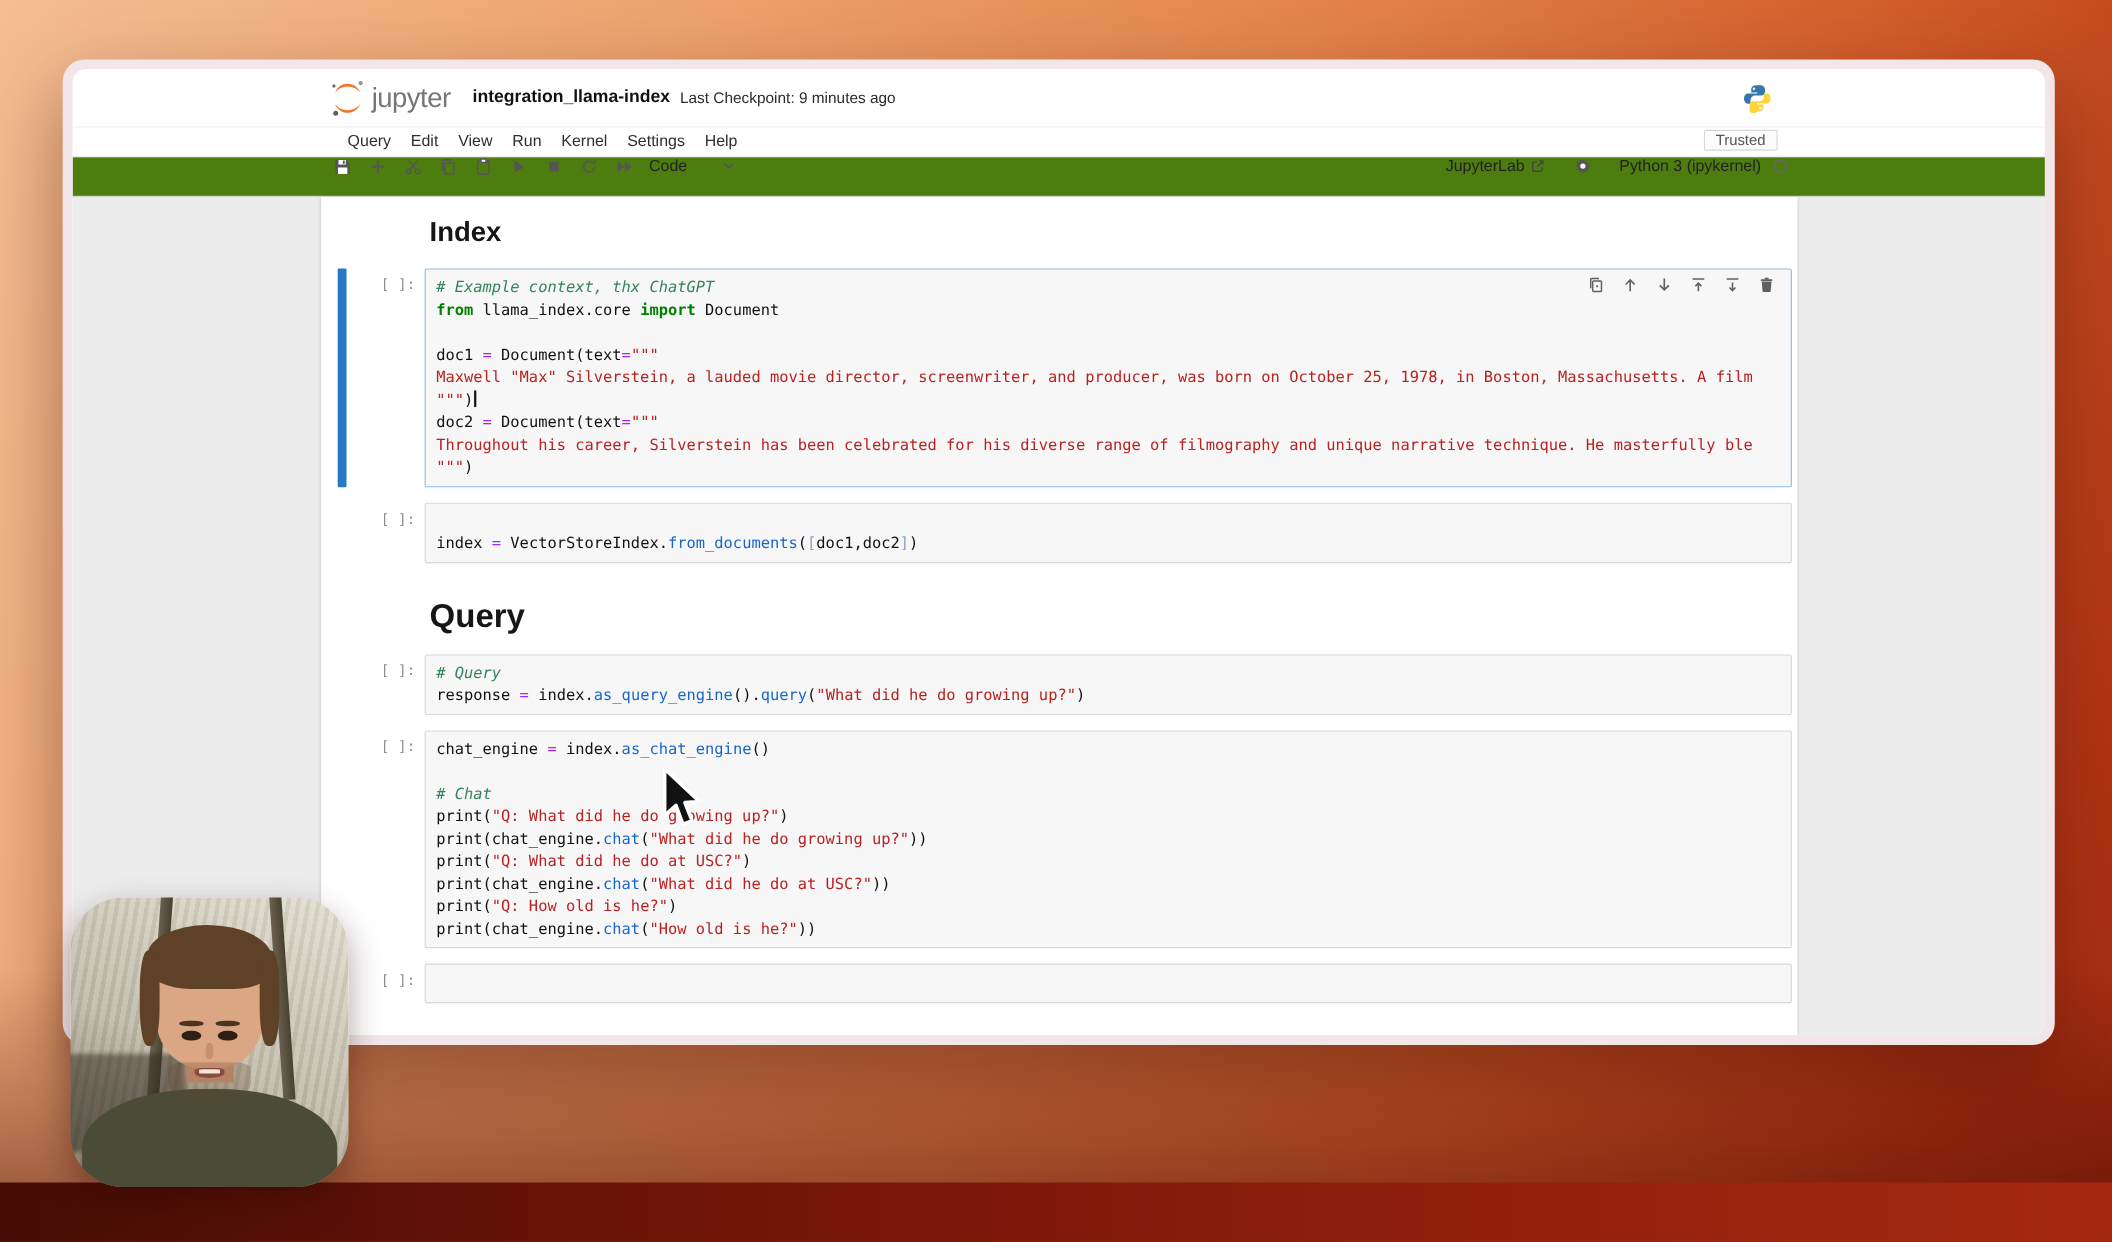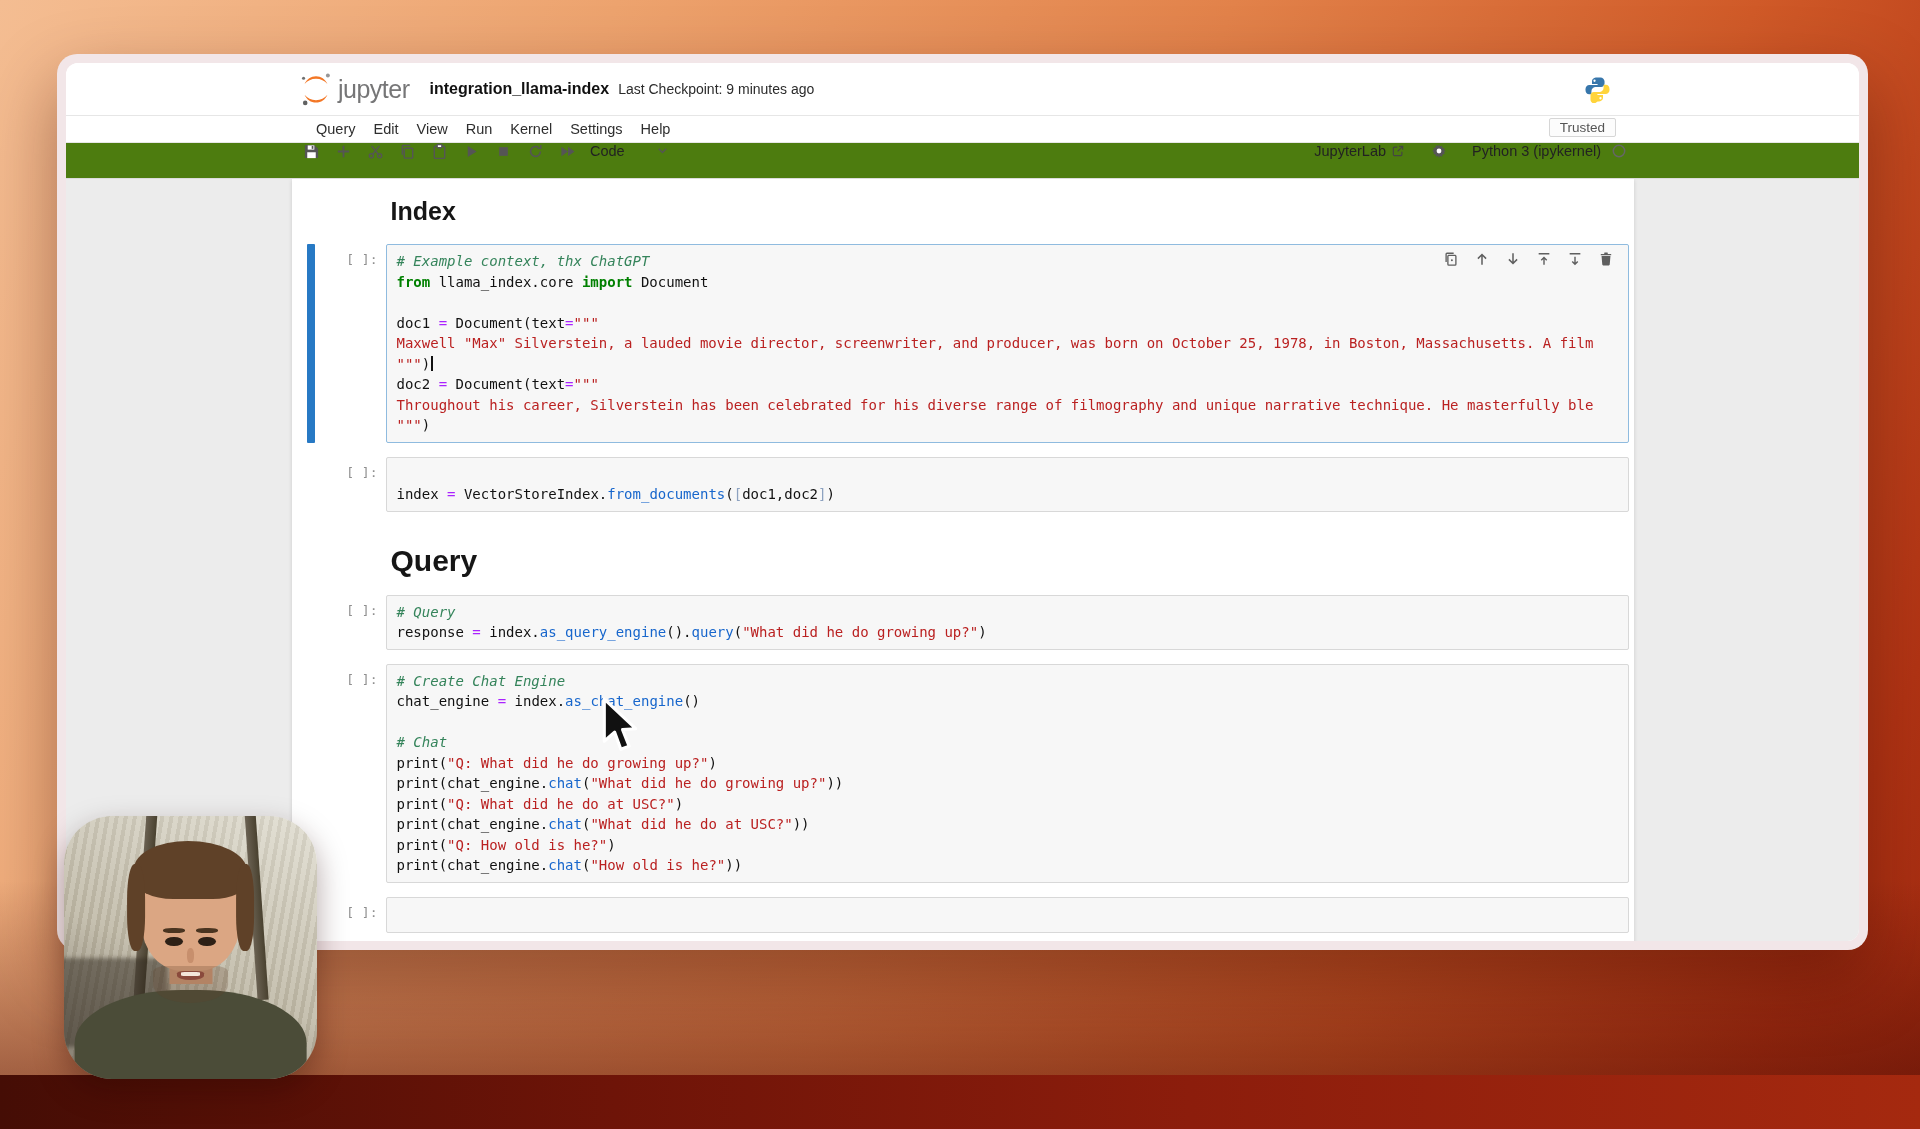--- a/index.html
+++ b/index.html
@@ -322,21 +322,20 @@
           <div class="cell-row">
             <span class="prompt">[ ]:</span>
             <div class="cell-input">
               <div class="code-line"><span class="tk-cm"># Query</span></div>
               <div class="code-line"><span>response </span><span class="tk-op">=</span><span> index.</span><span class="tk-fn">as_query_engine</span><span>().</span><span class="tk-fn">query</span><span>(</span><span class="tk-str">"What did he do growing up?"</span><span>)</span></div>
             </div>
           </div>
           <div class="cell-row">
             <span class="prompt">[ ]:</span>
             <div class="cell-input">
-              <div class="code-line"><span class="tk-cm"># Create Chat Engine</span></div>
               <div class="code-line"><span>chat_engine </span><span class="tk-op">=</span><span> index.</span><span class="tk-fn">as_chat_engine</span><span>()</span></div>
               <div class="code-line">&nbsp;</div>
               <div class="code-line"><span class="tk-cm"># Chat</span></div>
               <div class="code-line"><span>print(</span><span class="tk-str">"Q: What did he do growing up?"</span><span>)</span></div>
               <div class="code-line"><span>print(chat_engine.</span><span class="tk-fn">chat</span><span>(</span><span class="tk-str">"What did he do growing up?"</span><span>))</span></div>
               <div class="code-line"><span>print(</span><span class="tk-str">"Q: What did he do at USC?"</span><span>)</span></div>
               <div class="code-line"><span>print(chat_engine.</span><span class="tk-fn">chat</span><span>(</span><span class="tk-str">"What did he do at USC?"</span><span>))</span></div>
               <div class="code-line"><span>print(</span><span class="tk-str">"Q: How old is he?"</span><span>)</span></div>
               <div class="code-line"><span>print(chat_engine.</span><span class="tk-fn">chat</span><span>(</span><span class="tk-str">"How old is he?"</span><span>))</span></div>
             </div>

